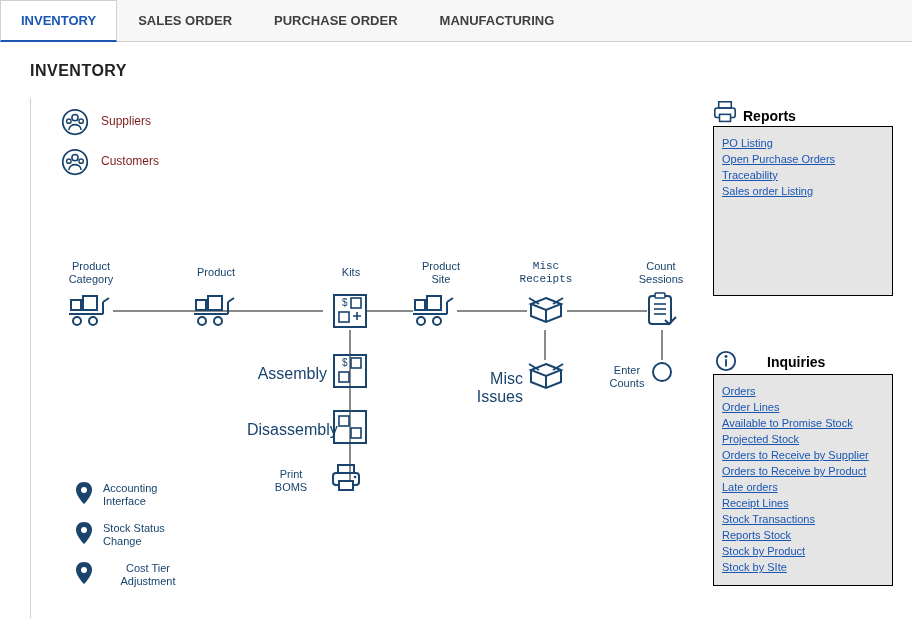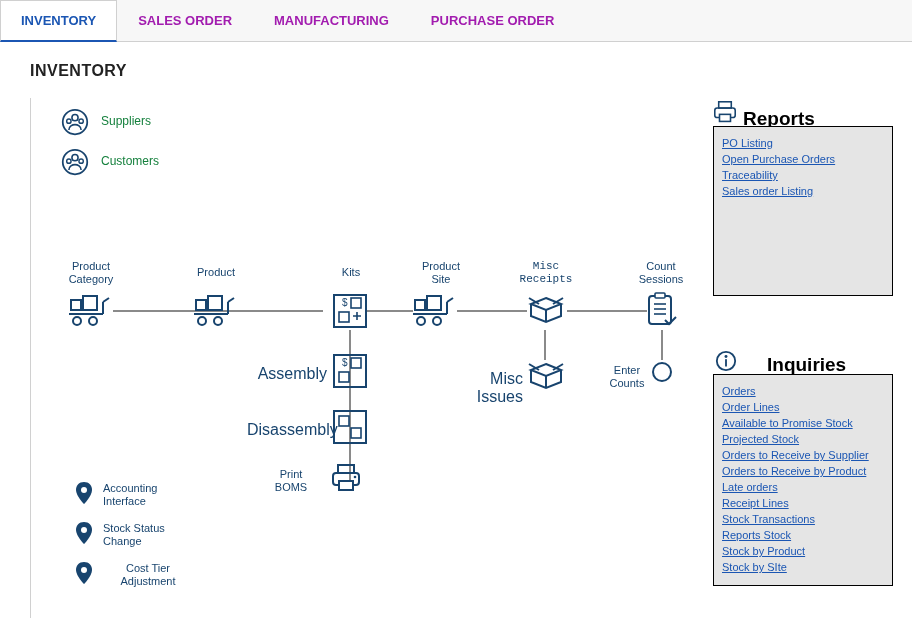--- a/index.html
+++ b/index.html
@@ -1,53 +1,53 @@
 <!DOCTYPE html>
 <html><head>
 <meta charset="utf-8">
 <style>
   * { box-sizing: border-box; margin: 0; padding: 0; }
   body { font-family: "Segoe UI", Arial, sans-serif; font-size: 12px; color: #1a2b4d; background: #fff; width: 912px; }
   .tabs { display: flex; border-bottom: 1px solid #d0d0d0; background: #f7f7f7; }
-  .tab { padding: 12px 20px; font-size: 13px; font-weight: 700; color: #a21caf; cursor: pointer; border: 1px solid transparent; }
+  .tab { padding: 12px 20px; font-size: 13px; font-weight: 700; color: #404040; cursor: pointer; border: 1px solid transparent; }
   .tab.active { color: #1b56b3; background: #fff; border: 1px solid #d0d0d0; border-bottom: 2px solid #1b56b3; margin-bottom: -1px; }
   .page { position: relative; padding: 20px 20px 20px 30px; }
   .page-title { font-weight: 700; font-size: 16px; color: #222; margin-bottom: 18px; letter-spacing: .5px; }
   .canvas { position: relative; width: 860px; height: 520px; border-left: 1px solid #d0d0d0; }
 
   .node-label { position: absolute; color: #18446e; font-size: 11px; text-align: center; line-height: 1.15; }
   .mini-label-right { position: absolute; color: #18446e; font-size: 16px; text-align: right; line-height: 1.15; }
   .people-icon { position:absolute; width:28px; height:28px; }
-  .link-label { position:absolute; color:#15803d; font-size:12px; cursor:pointer; }
+  .link-label { position:absolute; color:#7f1d1d; font-size:12px; cursor:pointer; }
 
   .cart-icon { position:absolute; width:44px; height:34px; }
   .kit-icon  { position:absolute; width:34px; height:34px; }
   .box-icon  { position:absolute; width:38px; height:34px; }
   .file-icon { position:absolute; width:30px; height:36px; }
   .printer-icon { position:absolute; width:30px; height:28px; }
   .circle-icon  { position:absolute; width:20px; height:20px; border:2px solid #18446e; border-radius:50%; background:#fff; }
   .pin-icon  { position:absolute; width:18px; height:22px; }
   .pin-label { position:absolute; color:#18446e; font-size:11px; line-height:1.15; }
 
   .connector-h { position:absolute; height:2px; background:#8a8a8a; }
   .connector-v { position:absolute; width:2px; background:#8a8a8a; }
 
   .side-box { position:absolute; border:1px solid #000; width:180px; padding:6px 8px 12px 8px; background:#e5e5e5; }
-  .side-title { position:absolute; font-weight:700; font-size:19px; color:#000; }
+  .side-title { position:absolute; font-weight:700; font-size:14px; color:#000; }
   .side-icon  { position:absolute; }
   .inq-link   { color:#1b56b3; text-decoration:underline; font-size:11px; display:block; margin-top:4px; cursor:pointer; }
 </style>
 </head>
 <body>
 
 <div class="tabs">
   <div class="tab active">INVENTORY</div>
   <div class="tab">SALES ORDER</div>
+  <div class="tab">PURCHASE ORDER</div>
   <div class="tab">MANUFACTURING</div>
-  <div class="tab">PURCHASE ORDER</div>
 </div>
 
 <div class="page">
   <div class="page-title">INVENTORY</div>
 
   <div class="canvas">
 
     <div class="people-icon" style="left:30px; top:10px;">
       <svg viewBox="0 0 32 32">
           <circle cx="16" cy="16" r="14" fill="none" stroke="#18446e" stroke-width="2"></circle>

